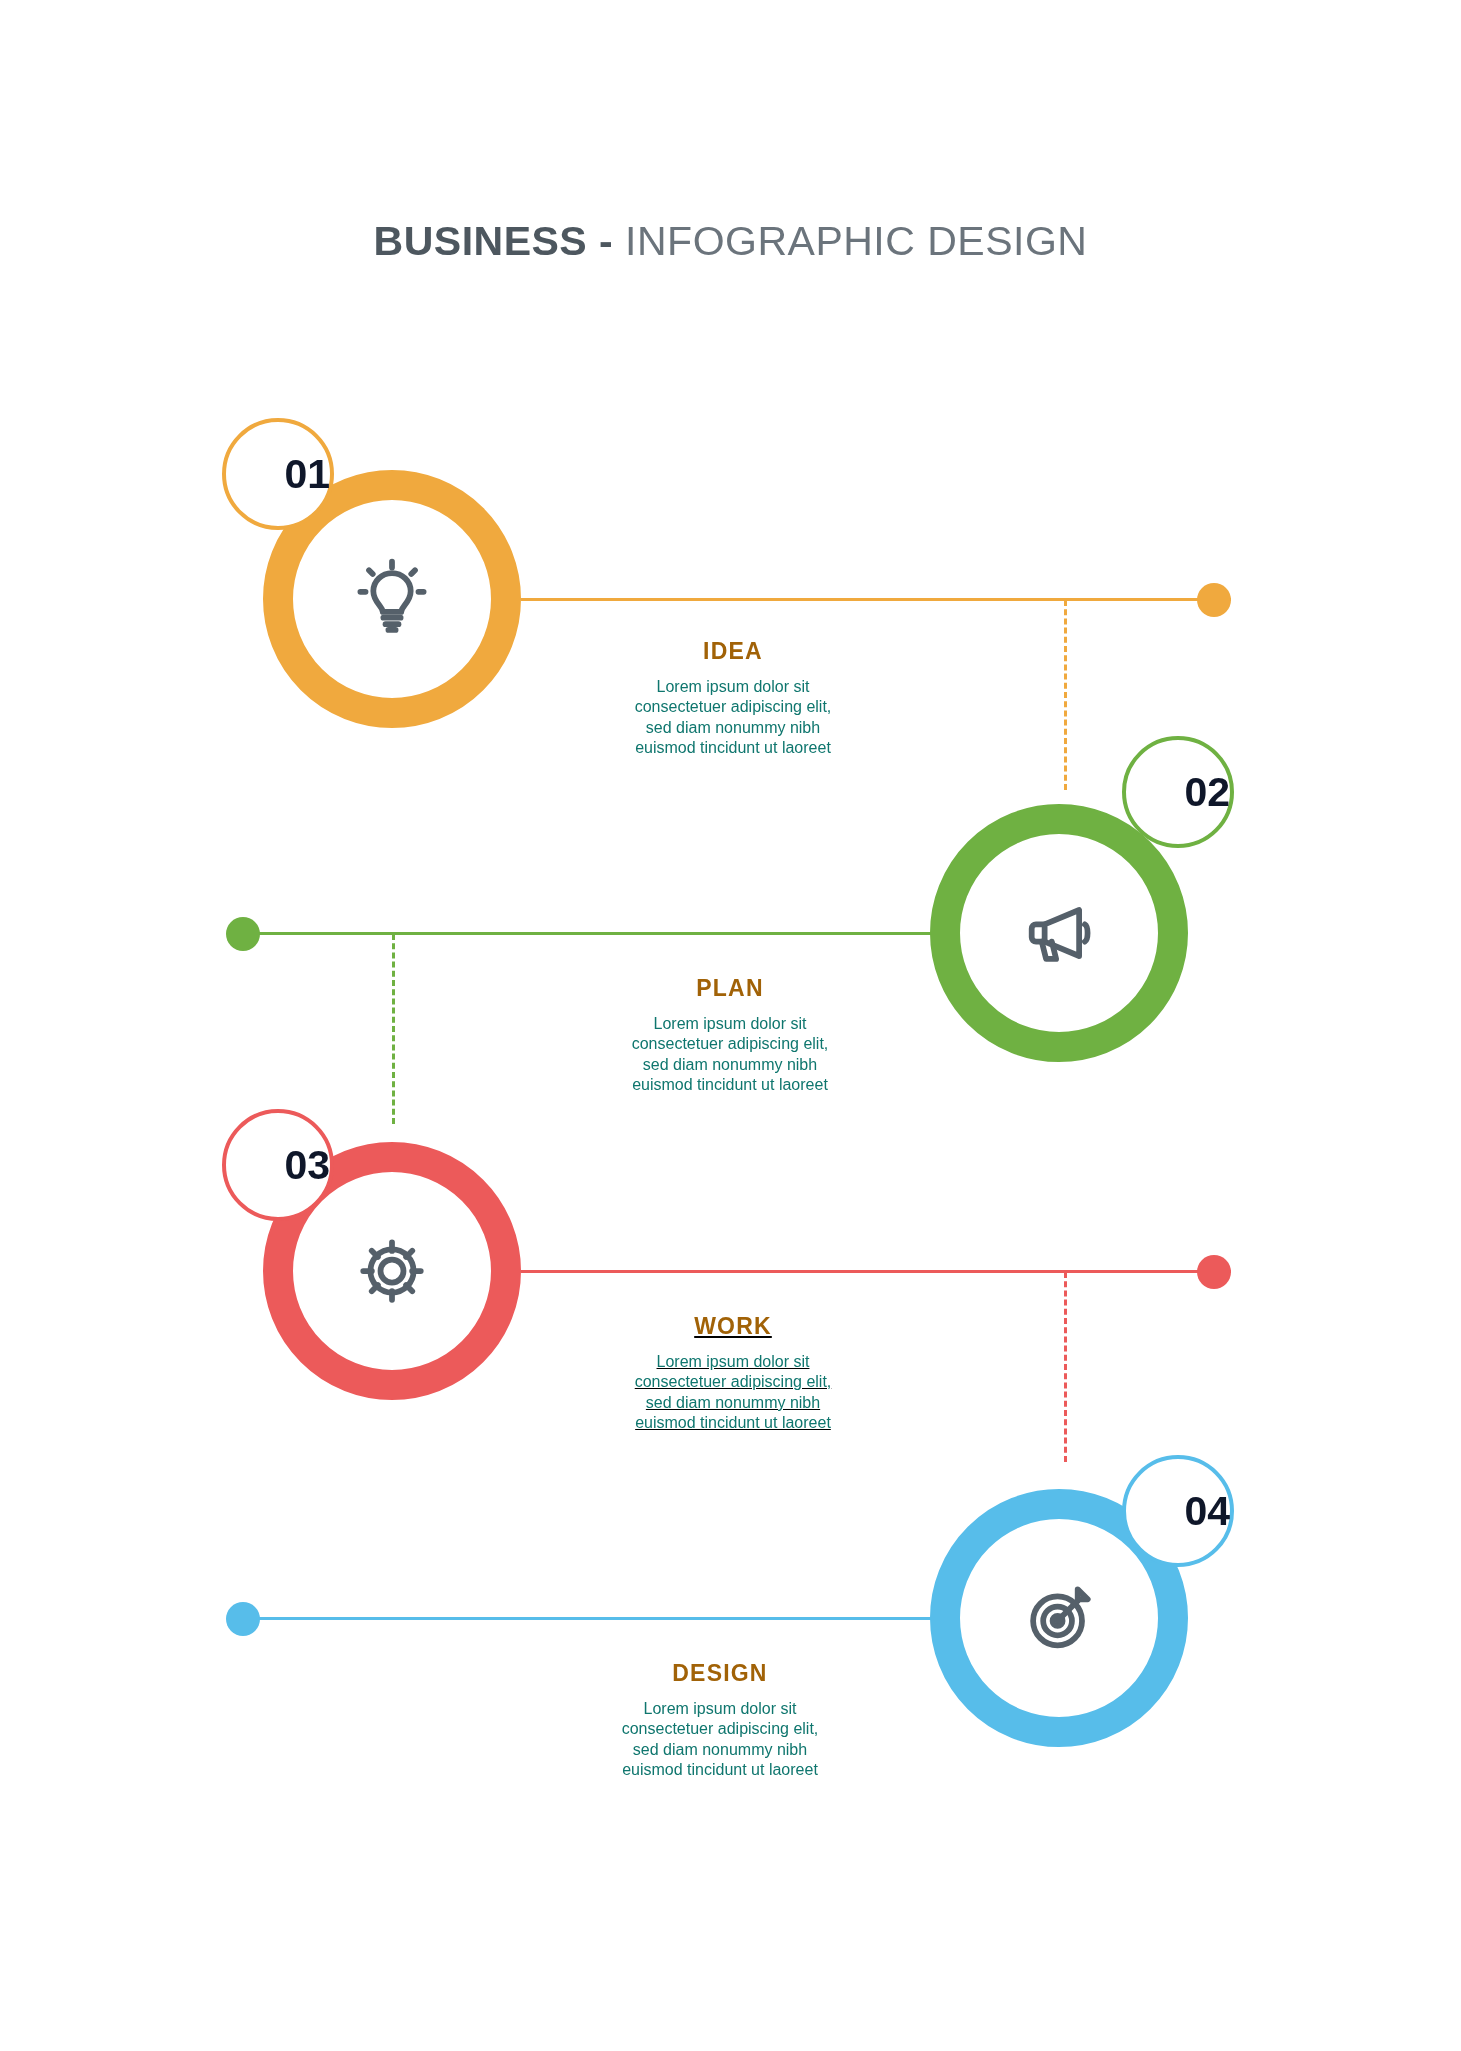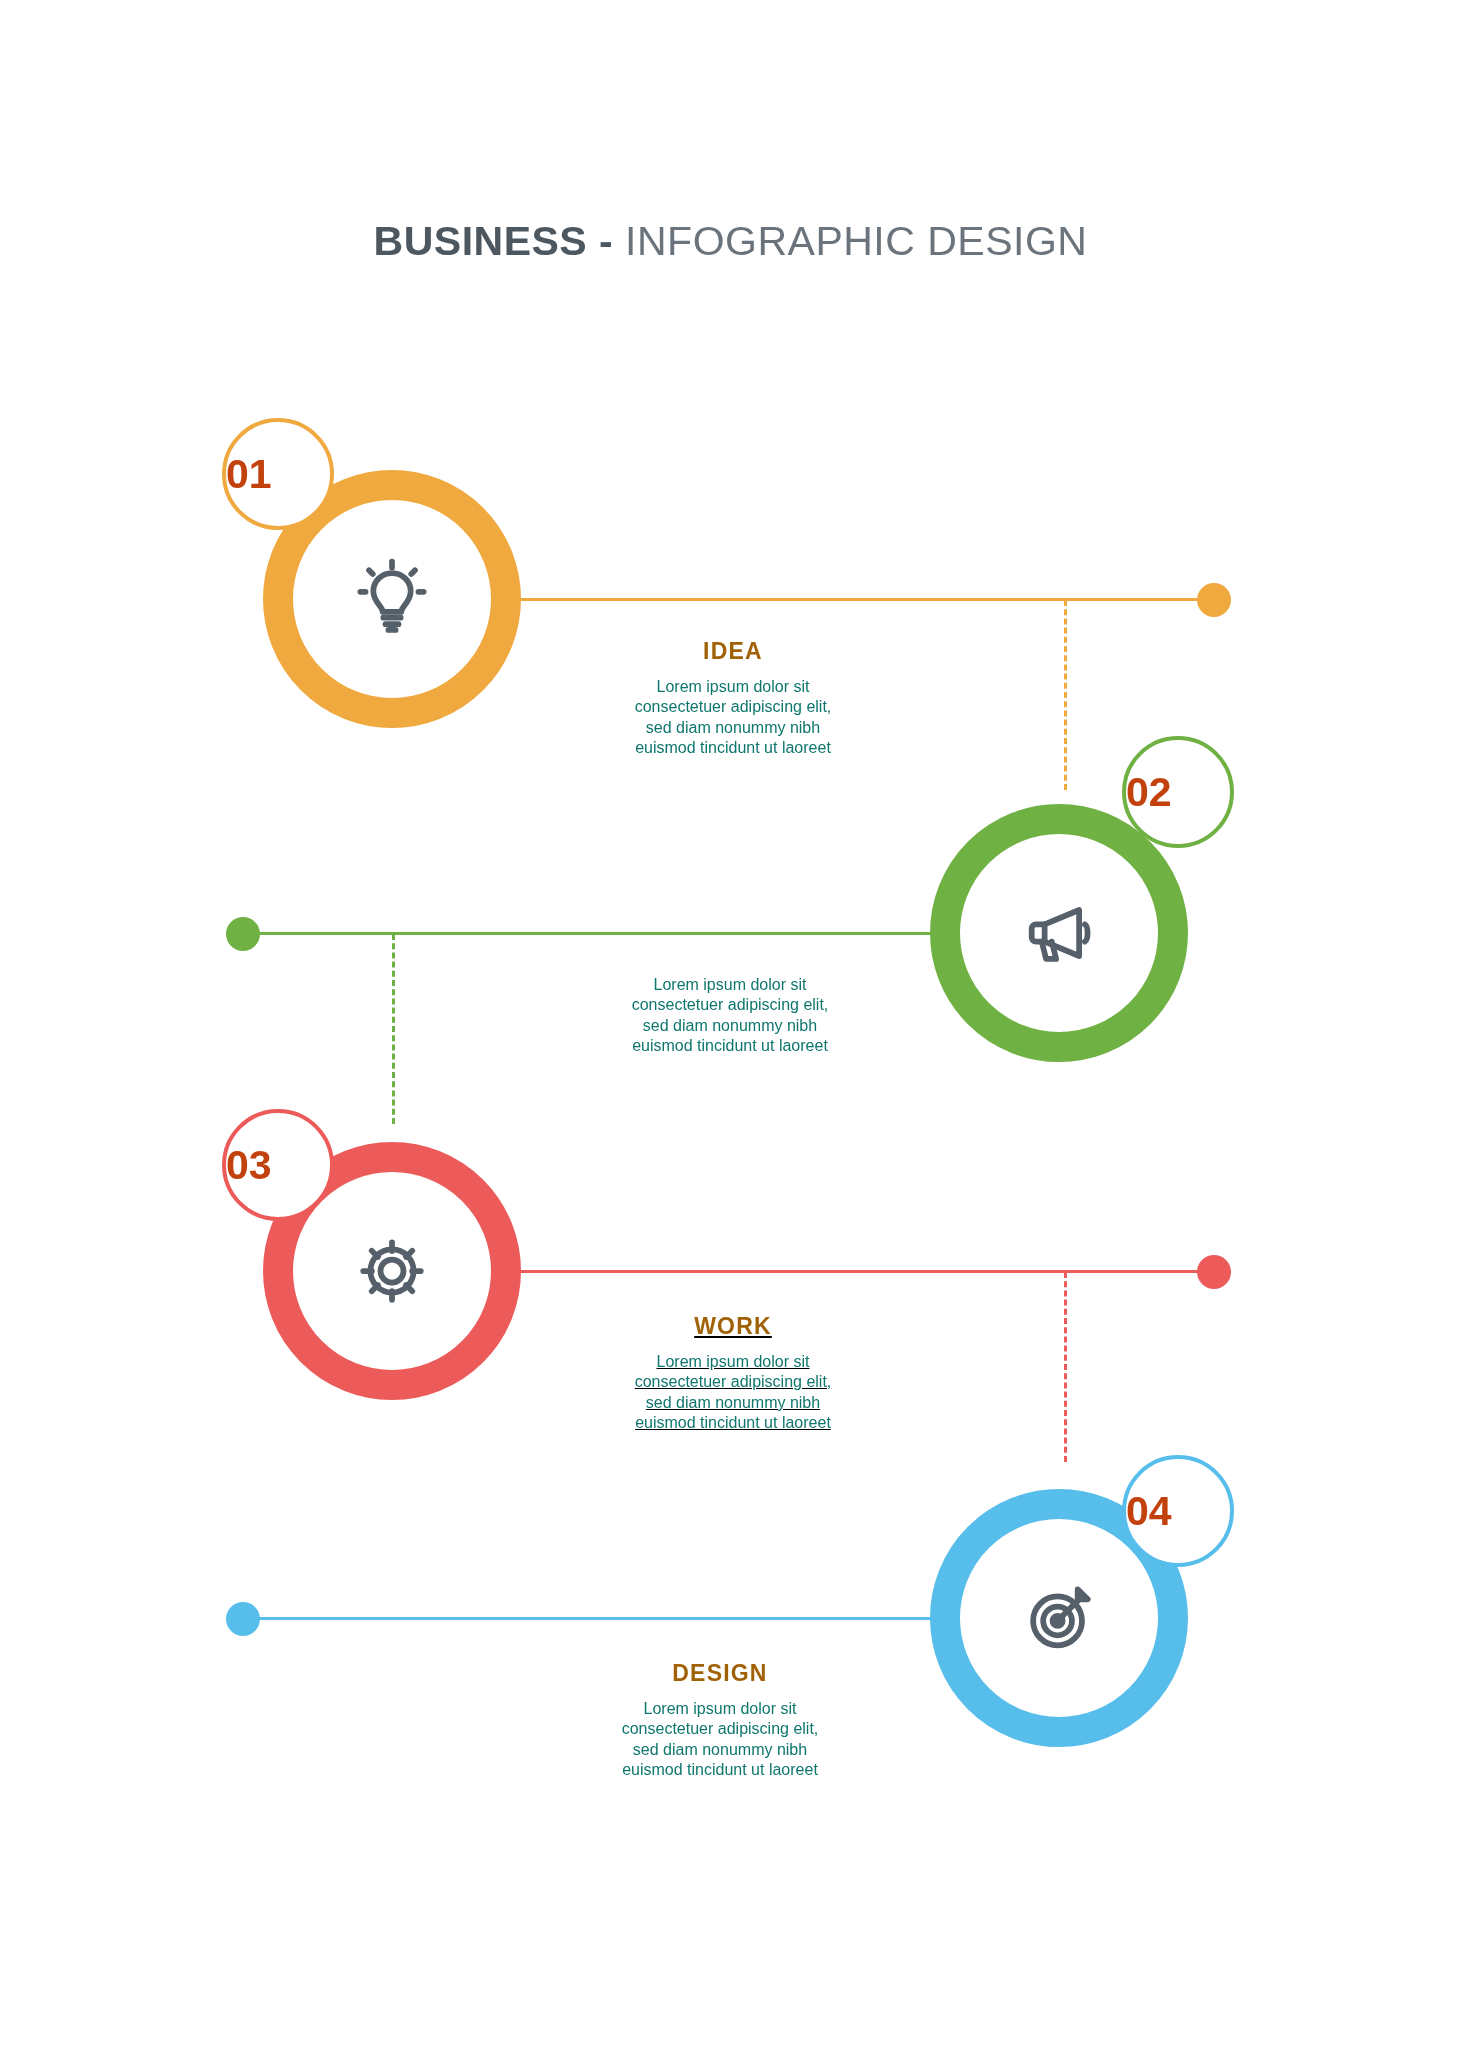--- a/index.html
+++ b/index.html
@@ -59,24 +59,24 @@
     border-width: 30px;
   }
   
   .badge {
     width: 112px;
     height: 112px;
     border-style: solid;
     border-width: 4px;
     display: flex;
     align-items: center;
-    justify-content: flex-start;
+    justify-content: flex-end;
     font-size: 41px;
     font-weight: bold;
-    color: #c2410c;
+    color: #0f172a;
   }
 
   
   .line {
     position: absolute;
     height: 3px;
   }
   .dash {
     position: absolute;
     width: 0;
@@ -176,20 +176,21 @@
       <path d="M22 26h-6a3 3 0 0 0-3 3v6a3 3 0 0 0 3 3h6"></path>
       <path d="M20 38l3 12h7l-3-12"></path>
       <path d="M50 26c2.5 1.5 2.5 10.5 0 12"></path>
     </svg>
   </div>
   <div class="ring badge" style="left:1122px; top:736px; border-color:#6fb142;">
     <span>02</span>
   </div>
 
   <div class="block" style="left:500px; top:975px;">
+    <div class="heading">PLAN</div>
     <div class="body">Lorem ipsum dolor sit
 consectetuer adipiscing elit,
 sed diam nonummy nibh
 euismod tincidunt ut laoreet</div>
   </div>
 
   <div class="line" style="left:521px; top:1270px; width:710px; background:#ec5a5a;"></div>
   <div class="dot" style="left:1197px; top:1255px; background:#ec5a5a;"></div>
   <div class="dash" style="left:1064px; top:1272px; height:190px; border-left-color:#ec5a5a;"></div>
 

